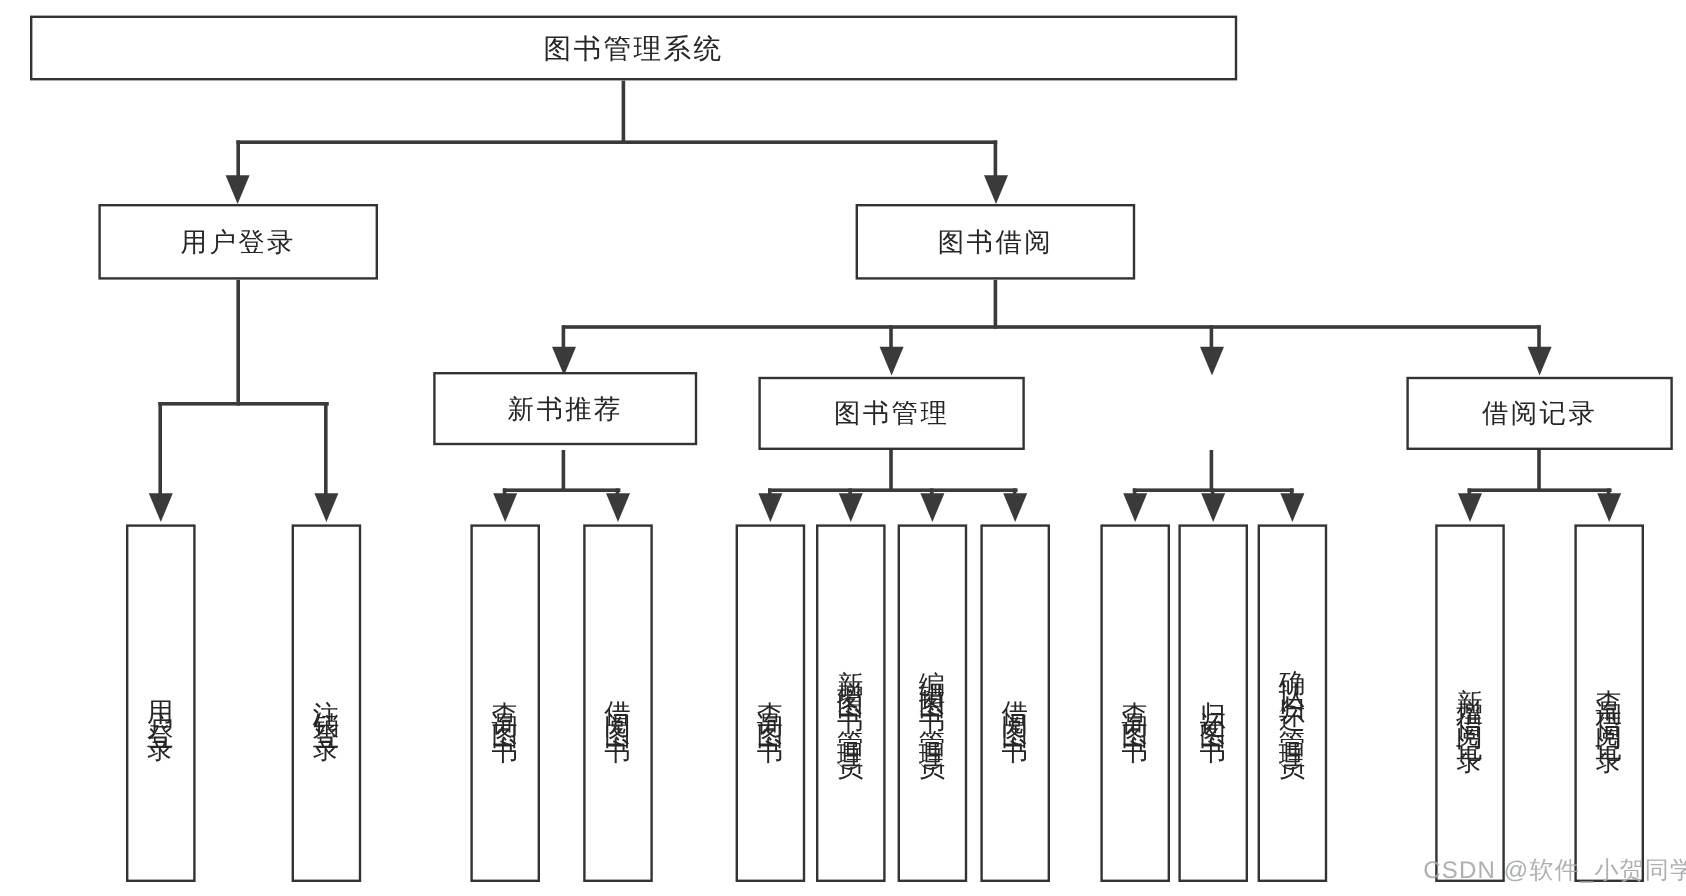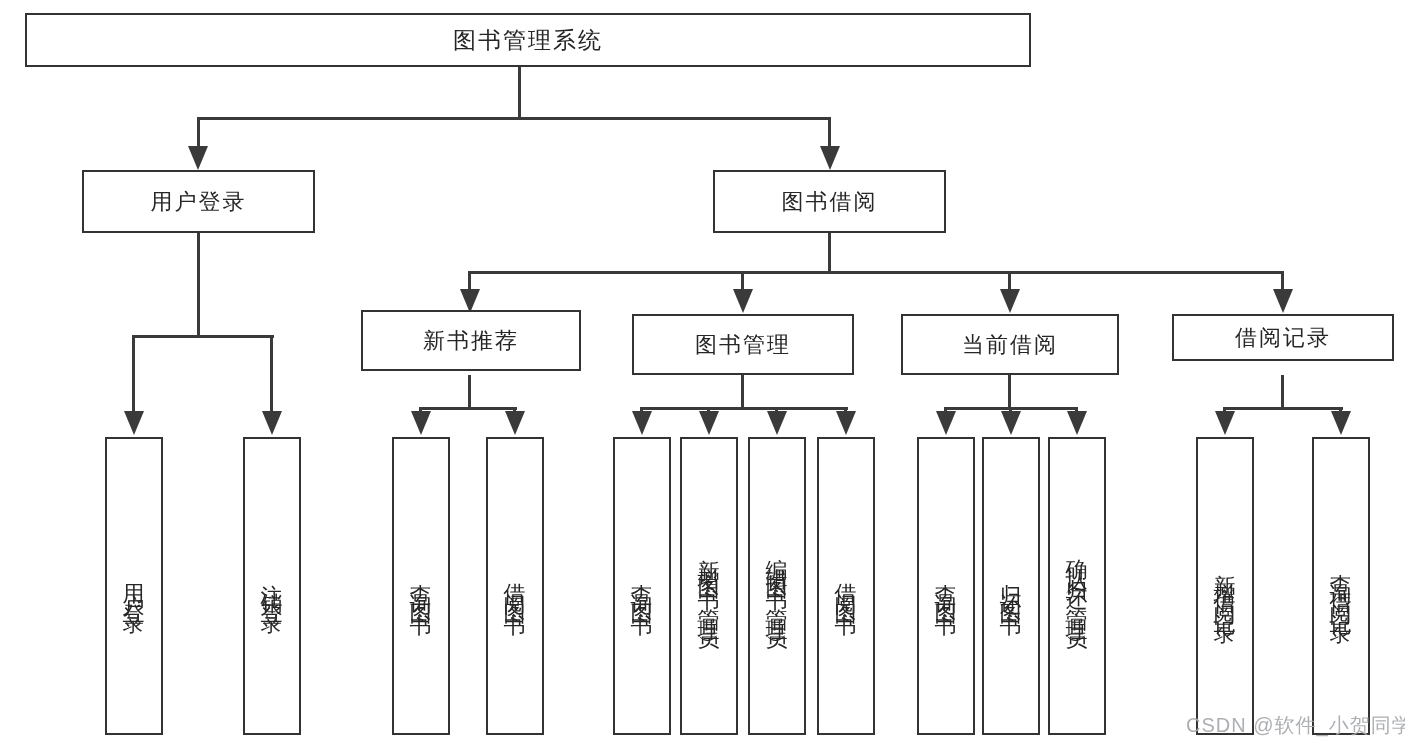--- a/index.html
+++ b/index.html
@@ -45,24 +45,21 @@
   <div class="box" style="left:713px;top:170px;width:233px;height:63px">
     <span class="hlabel">图书借阅</span>
   </div>
 
   <div class="box" style="left:361px;top:310px;width:220px;height:61px">
     <span class="hlabel">新书推荐</span>
   </div>
   <div class="box" style="left:632px;top:314px;width:222px;height:61px">
     <span class="hlabel">图书管理</span>
   </div>
-  <div class="box" style="left:901px;top:314px;width:218px;height:61px">
-    <span class="hlabel">当前借阅</span>
-  </div>
-  <div class="box" style="left:1172px;top:314px;width:222px;height:47px">
+  <div class="box" style="left:1172px;top:314px;width:222px;height:61px">
     <span class="hlabel">借阅记录</span>
   </div>
 
   <div class="box" style="left:105px;top:437px;width:58px;height:298px">
     <span class="vlabel">用户登录</span>
   </div>
   <div class="box" style="left:243px;top:437px;width:58px;height:298px">
     <span class="vlabel">注销登录</span>
   </div>
 

